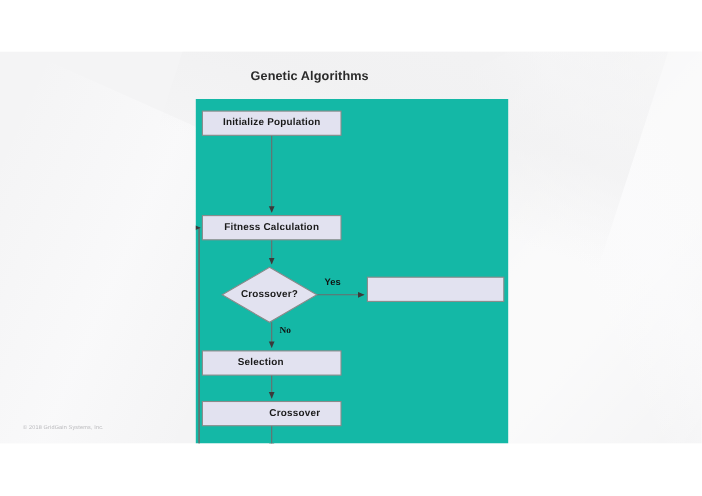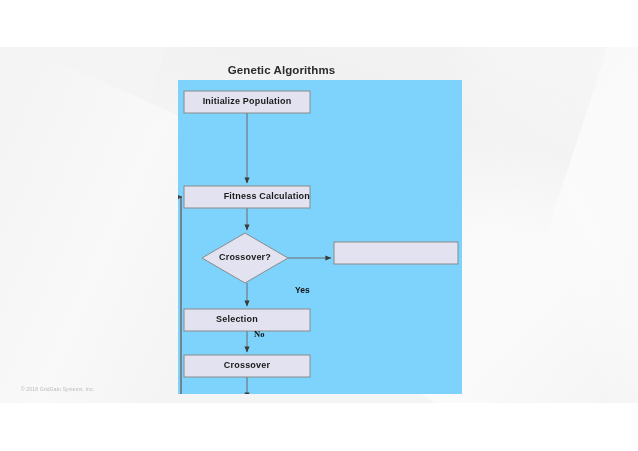--- a/index.html
+++ b/index.html
@@ -87,24 +87,24 @@
     font-size: 5px;
     color: #b9b9bc;
     letter-spacing: 0.15px;
     white-space: nowrap;
   }
 
   
   #diagram-panel {
     position: absolute;
     left: 178px;
-    top: 33px;
+    top: 43px;
     width: 284px;
     height: 314px;
-    background: #7dd3fc;
+    background: #14b8a6;
   }
 
   #flow-svg {
     position: absolute;
     left: 0;
     top: 0;
   }
 
   
   .node-label {
@@ -117,21 +117,20 @@
     white-space: nowrap;
     pointer-events: none;
   }
   .edge-label {
     position: absolute;
     font-size: 8.5px;
     font-weight: bold;
     color: #111111;
     white-space: nowrap;
     pointer-events: none;
-    margin-top: 44px;
   }
 </style>
 </head>
 <body>
 
 <div id="viewport">
 
   <div id="slide">
 
     <div class="wm wm-a"></div>
@@ -185,28 +184,28 @@
 
         <rect x="6" y="229" width="126" height="22" fill="#e2e2f0" stroke="#8a8a8a" stroke-width="1"></rect>
 
         <rect x="6" y="275" width="126" height="22" fill="#e2e2f0" stroke="#8a8a8a" stroke-width="1"></rect>
 
         <rect x="6" y="321" width="126" height="22" fill="#e2e2f0" stroke="#8a8a8a" stroke-width="1"></rect>
       </svg>
 
       <div class="node-label" style="left:6px; top:16px; width:126px;">Initialize Population</div>
 
-      <div class="node-label" style="left:6px; top:111px; width:126px;text-align:right;">Fitness Calculation</div>
+      <div class="node-label" style="left:6px; top:111px; width:126px;">Fitness Calculation</div>
 
       <div class="node-label" style="left:24px; top:172px; width:86px;">Crossover?</div>
 
 
       <div class="node-label" style="left:6px; top:234px; width:106px;">Selection</div>
 
-      <div class="node-label" style="left:6px; top:280px; width:126px;">Crossover</div>
+      <div class="node-label" style="left:6px; top:280px; width:126px;padding-left:21px;">Crossover</div>
 
       <div class="edge-label" style="left:117px; top:161px;">Yes</div>
 
       <div class="edge-label" style="left:76px; top:205px;font-family:Liberation Serif, serif;">No</div>
 
     </div>
   </div>
 </div>
 
 </body></html>

